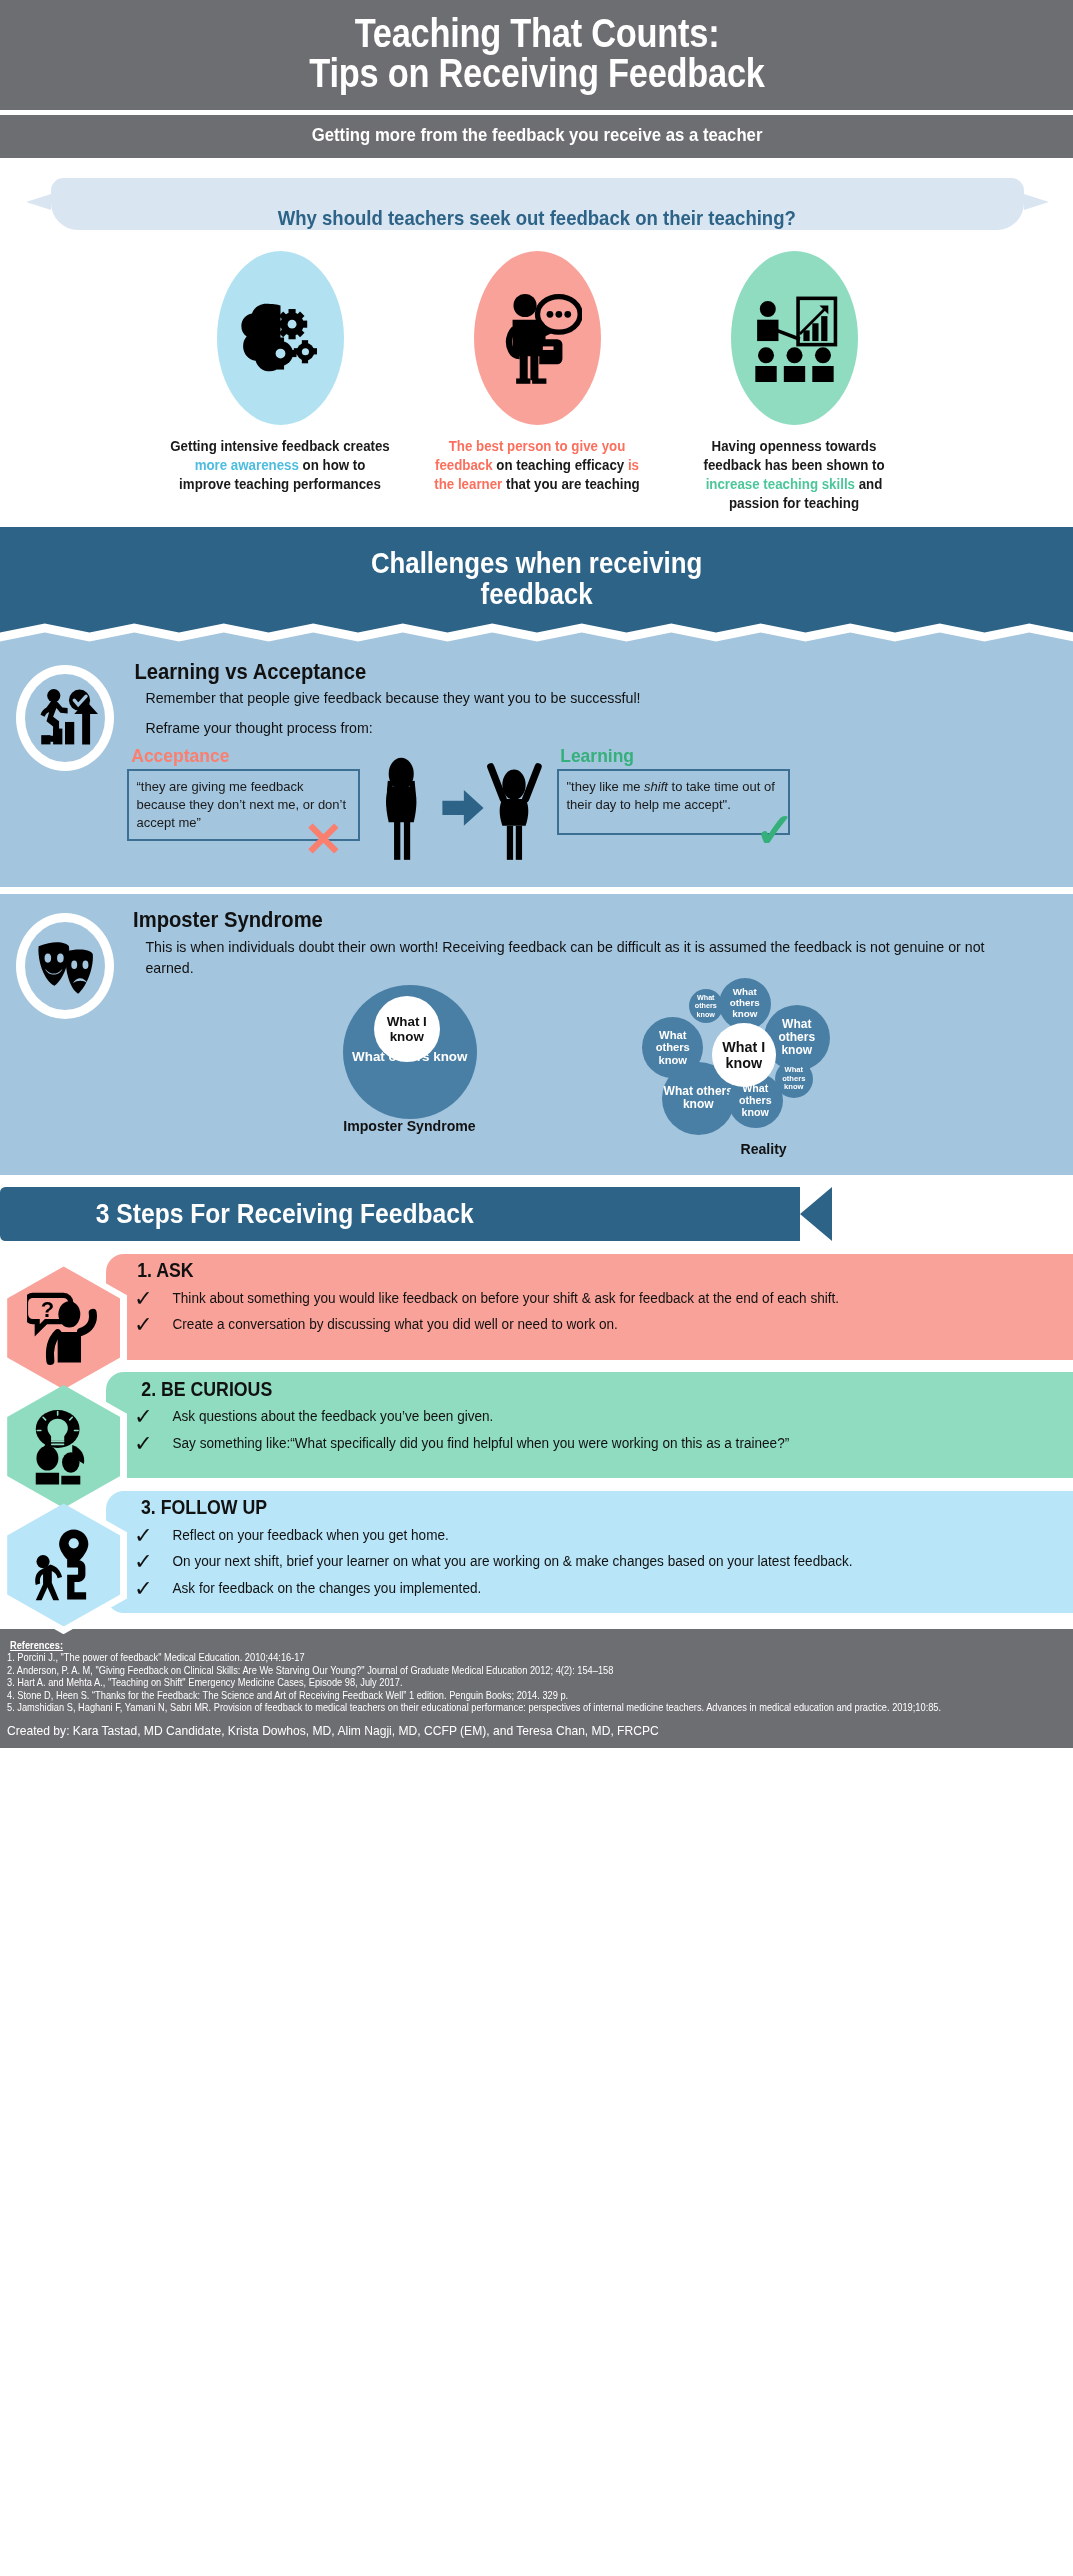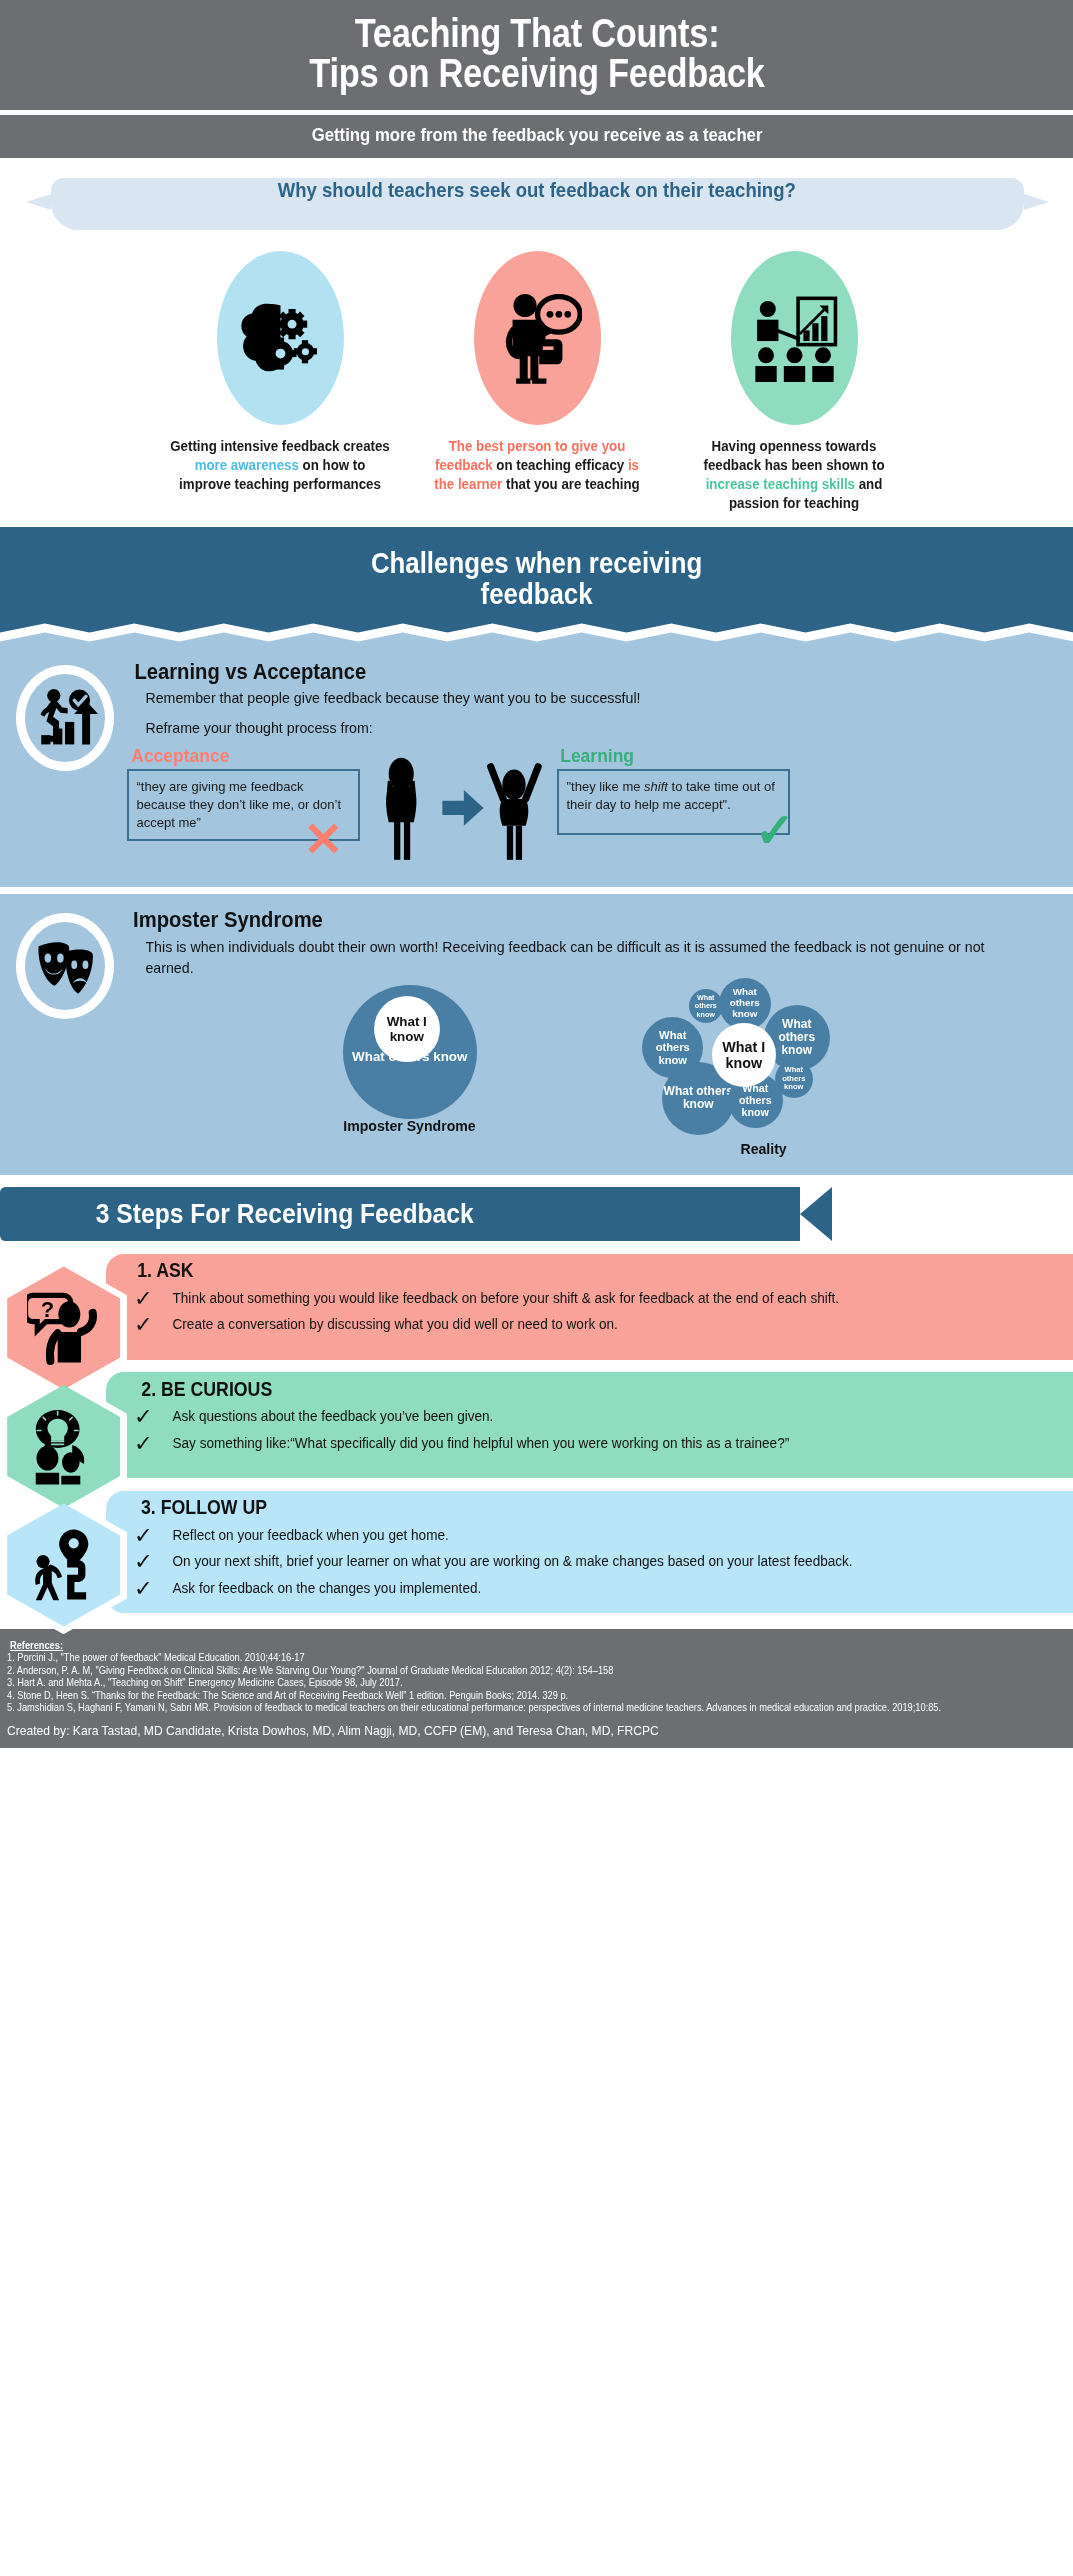--- a/index.html
+++ b/index.html
@@ -43,21 +43,21 @@
     display: inline-block;
   }
 
   
   .why-section { background: #ffffff; padding: 19.7px 0 14.3px; }
   .bubble-wrap { position: relative; width: 1016px; margin: 0 auto; height: 55px; }
   .bubble {
     position: absolute; left: 21.5px; right: 21.5px; top: 0; height: 52px;
     background: #d9e6f2;
     border-radius: 12.5px 12.5px 27px 27px;
-    display: flex; align-items: flex-start; justify-content: center;
+    display: flex; align-items: flex-end; justify-content: center;
   }
   .bubble .tail-l, .bubble .tail-r {
     position: absolute; top: 16px; width: 0; height: 0;
     border-top: 8px solid transparent; border-bottom: 8px solid transparent;
   }
   .bubble .tail-l { left: -25px; border-right: 25px solid #d9e6f2; }
   .bubble .tail-r { right: -25px; border-left: 25px solid #d9e6f2; }
   .bubble span {
     color: #2d6387; font-size: 20.6px; font-weight: bold;
     transform: scaleX(0.9); display: inline-block;
@@ -344,21 +344,21 @@
       </svg>
     </div>
     <div class="panel-body">
       <h3>Learning vs Acceptance</h3>
       <p>Remember that people give feedback because they want you to be successful!</p>
       <p class="sp">Reframe your thought process from:</p>
 
       <div class="compare">
         <div class="cmp-col">
           <div class="cmp-lab acc">Acceptance</div>
-          <div class="cmp-box">“they are giving me feedback because they don’t like me, or don’t accept me”</div>
+          <div class="cmp-box">“they are giving me feedback because they don’t next me, or don’t accept me”</div>
           <div class="mark x">✕</div>
         </div>
 
         <div class="cmp-mid">
           <svg width="179" height="115" viewBox="0 0 200 128">
 
             <ellipse cx="36" cy="22" rx="14" ry="18" fill="#000"></ellipse>
             <path d="M22 36 c-4 10-4 22 0 40 h28 c4-18 4-30 0-40z" fill="#000"></path>
             <rect x="28" y="74" width="7" height="44" fill="#000"></rect>
             <rect x="39" y="74" width="7" height="44" fill="#000"></rect>

